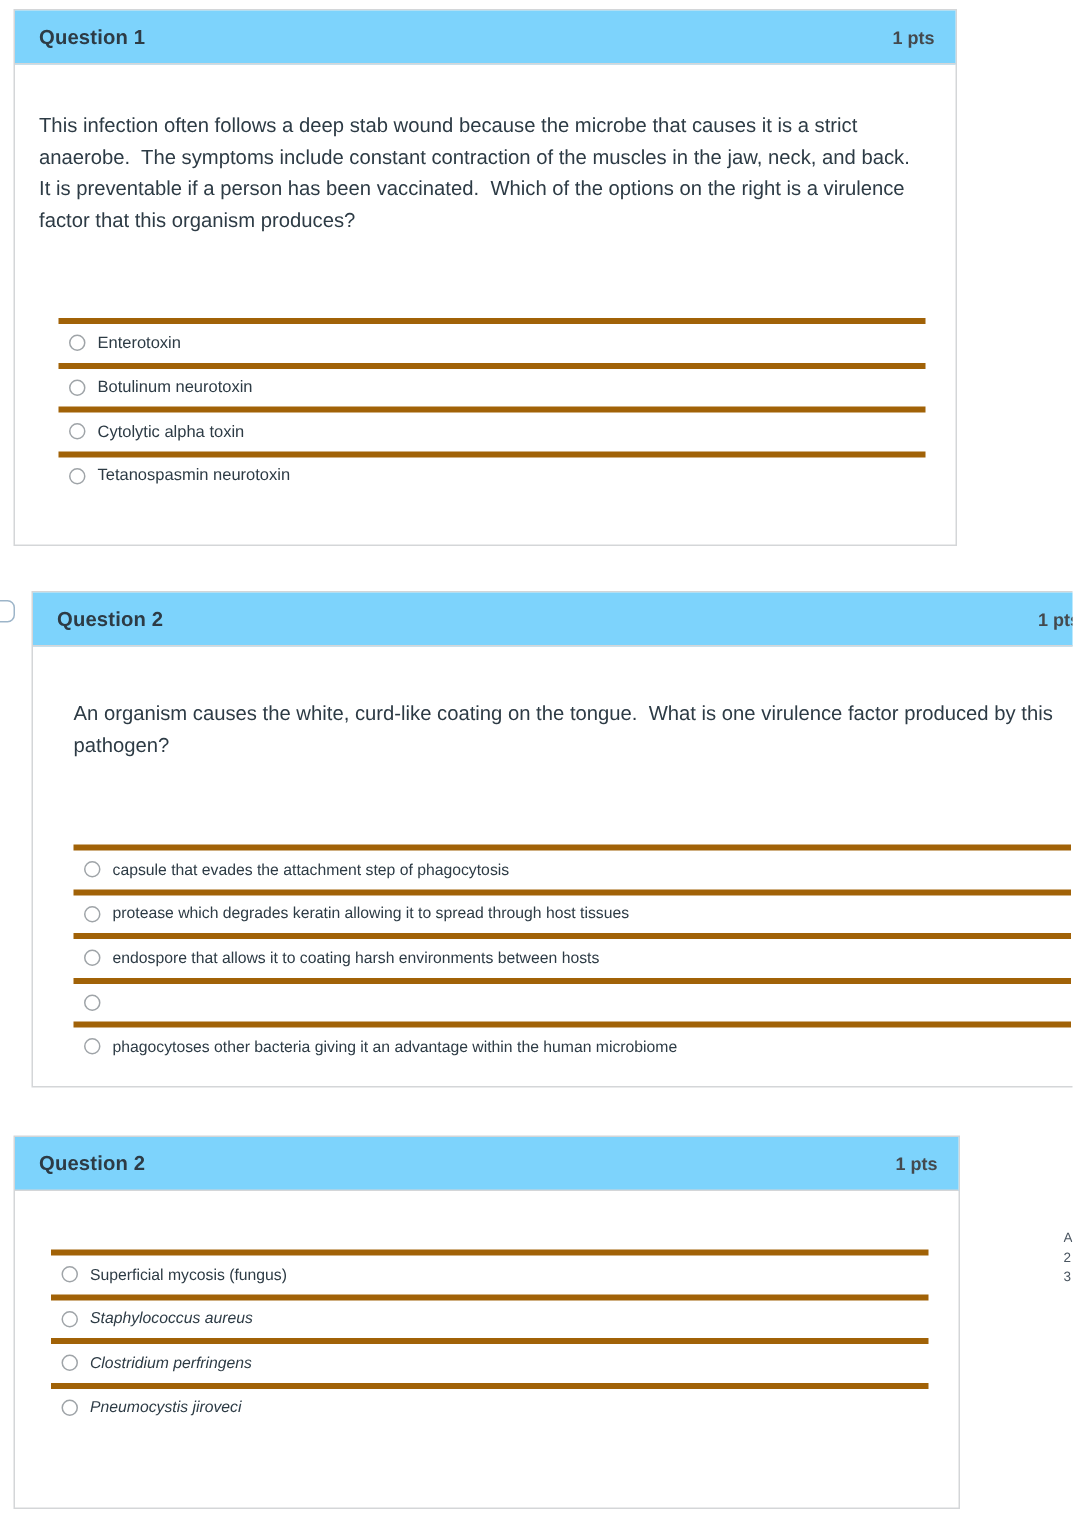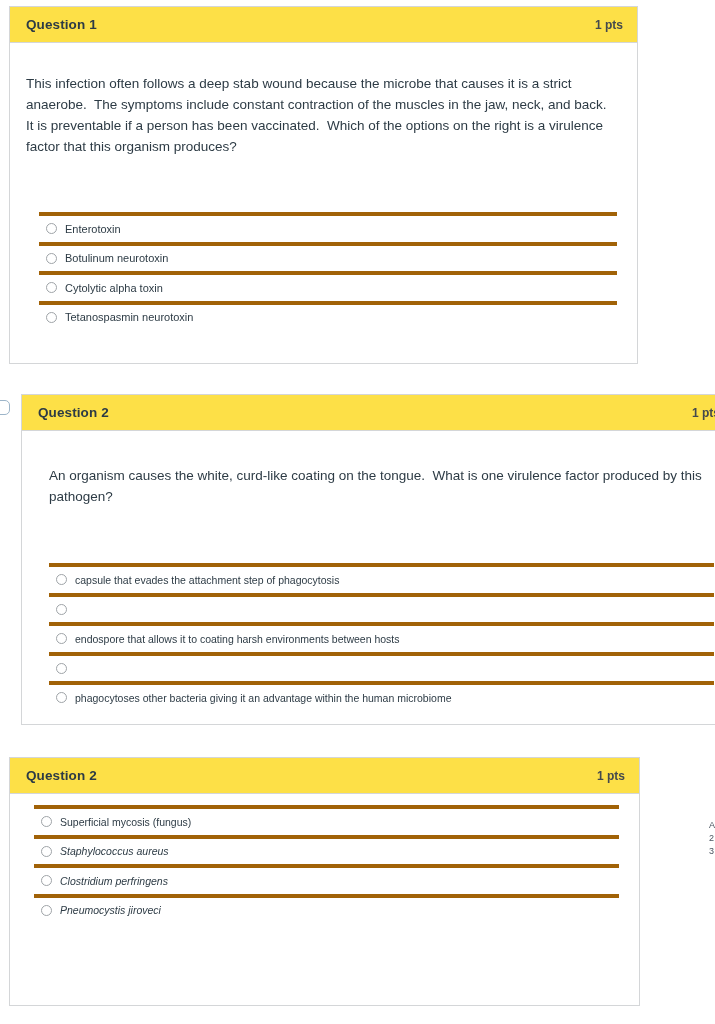--- a/index.html
+++ b/index.html
@@ -22,21 +22,21 @@
     position: absolute;
     background: #ffffff;
     border: 1px solid #d4d6d8;
     box-sizing: border-box;
   }
   .q1 { left: 9px;  top: 6px;   width: 629px; height: 358px; }
   .q2 { left: 21px; top: 394px; width: 714px; height: 331px; }
   .q3 { left: 9px;  top: 757px; width: 631px; height: 249px; }
 
   .q-header {
-    background: #fde047;
+    background: #7dd3fc;
     border-bottom: 1px solid #d4d6d8;
     height: 36px;
     display: flex;
     align-items: center;
     justify-content: space-between;
     padding: 0 14px 0 16px;
     box-sizing: border-box;
   }
   .q-title {
     font-size: 13.5px;
@@ -67,21 +67,21 @@
   .q3 .q-text { padding-top: 21px; padding-left: 8px; font-size: 12.6px; line-height: 19px;}
 
   
   .answers {
     margin-top: 0;
     padding: 0;
     list-style: none;
   }
   .q1 .answers { margin-top: 55px; padding-left: 13px; padding-right: 4px; }
   .q2 .answers { margin-top: 56px; padding-left: 11px; padding-right: 4px; }
-  .q3 .answers { margin-top: 11px; padding-left: 8px; padding-right: 4px; }
+  .q3 .answers { margin-top: 39px; padding-left: 8px; padding-right: 4px; }
 
   .answer {
     display: flex;
     align-items: center;
     border-top: 4px solid #a16207;
     box-sizing: border-box;
     cursor: pointer;
   }
   .q1 .answer { height: 29.5px; font-size: 11px; }
   .q2 .answer { height: 29.5px; font-size: 10.5px; }
@@ -204,20 +204,21 @@
   </div>
   <div class="q-body">
     <div class="q-text">An organism causes the white, curd-like coating on the tongue.  What is one virulence factor produced by this pathogen?</div>
     <ul class="answers">
       <li class="answer">
         <span class="radio"></span>
         <span class="ans-label">capsule that evades the attachment step of phagocytosis</span>
       </li>
       <li class="answer">
         <span class="radio"></span>
+        <span class="ans-label">protease which degrades keratin allowing it to spread through host tissues</span>
       </li>
       <li class="answer">
         <span class="radio"></span>
         <span class="ans-label">endospore that allows it to coating harsh environments between hosts</span>
       </li>
       <li class="answer">
         <span class="radio"></span>
       </li>
       <li class="answer">
         <span class="radio"></span>

